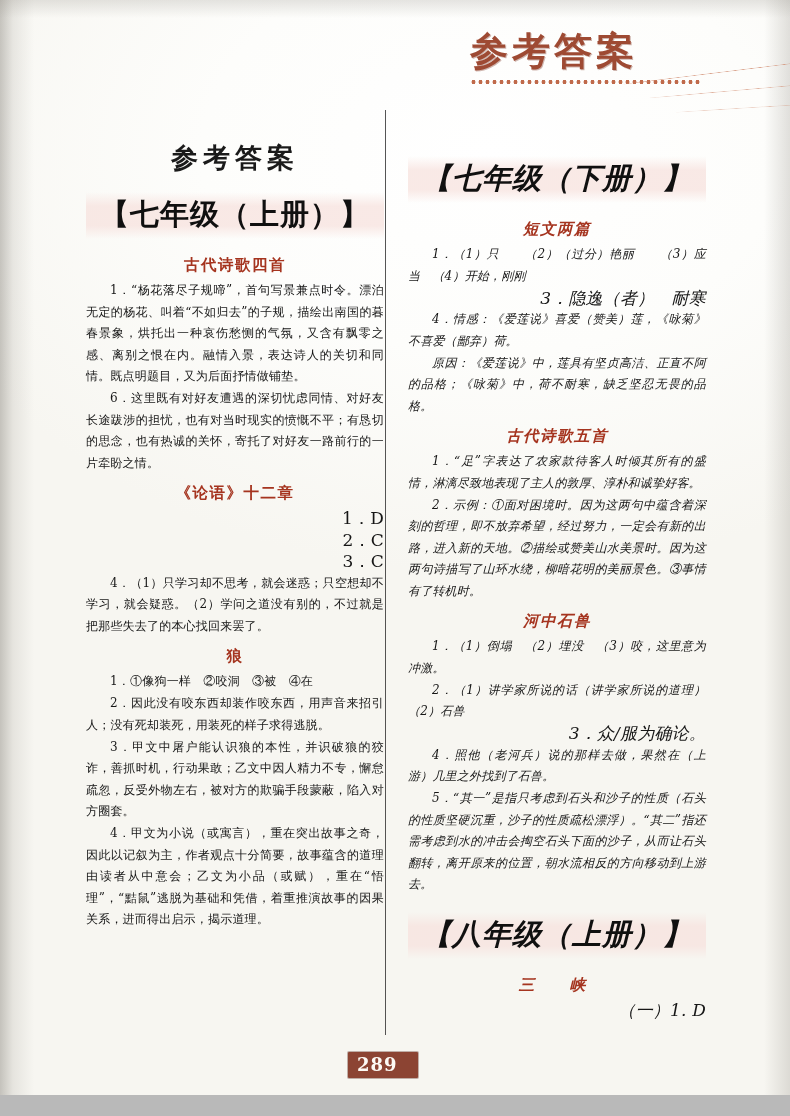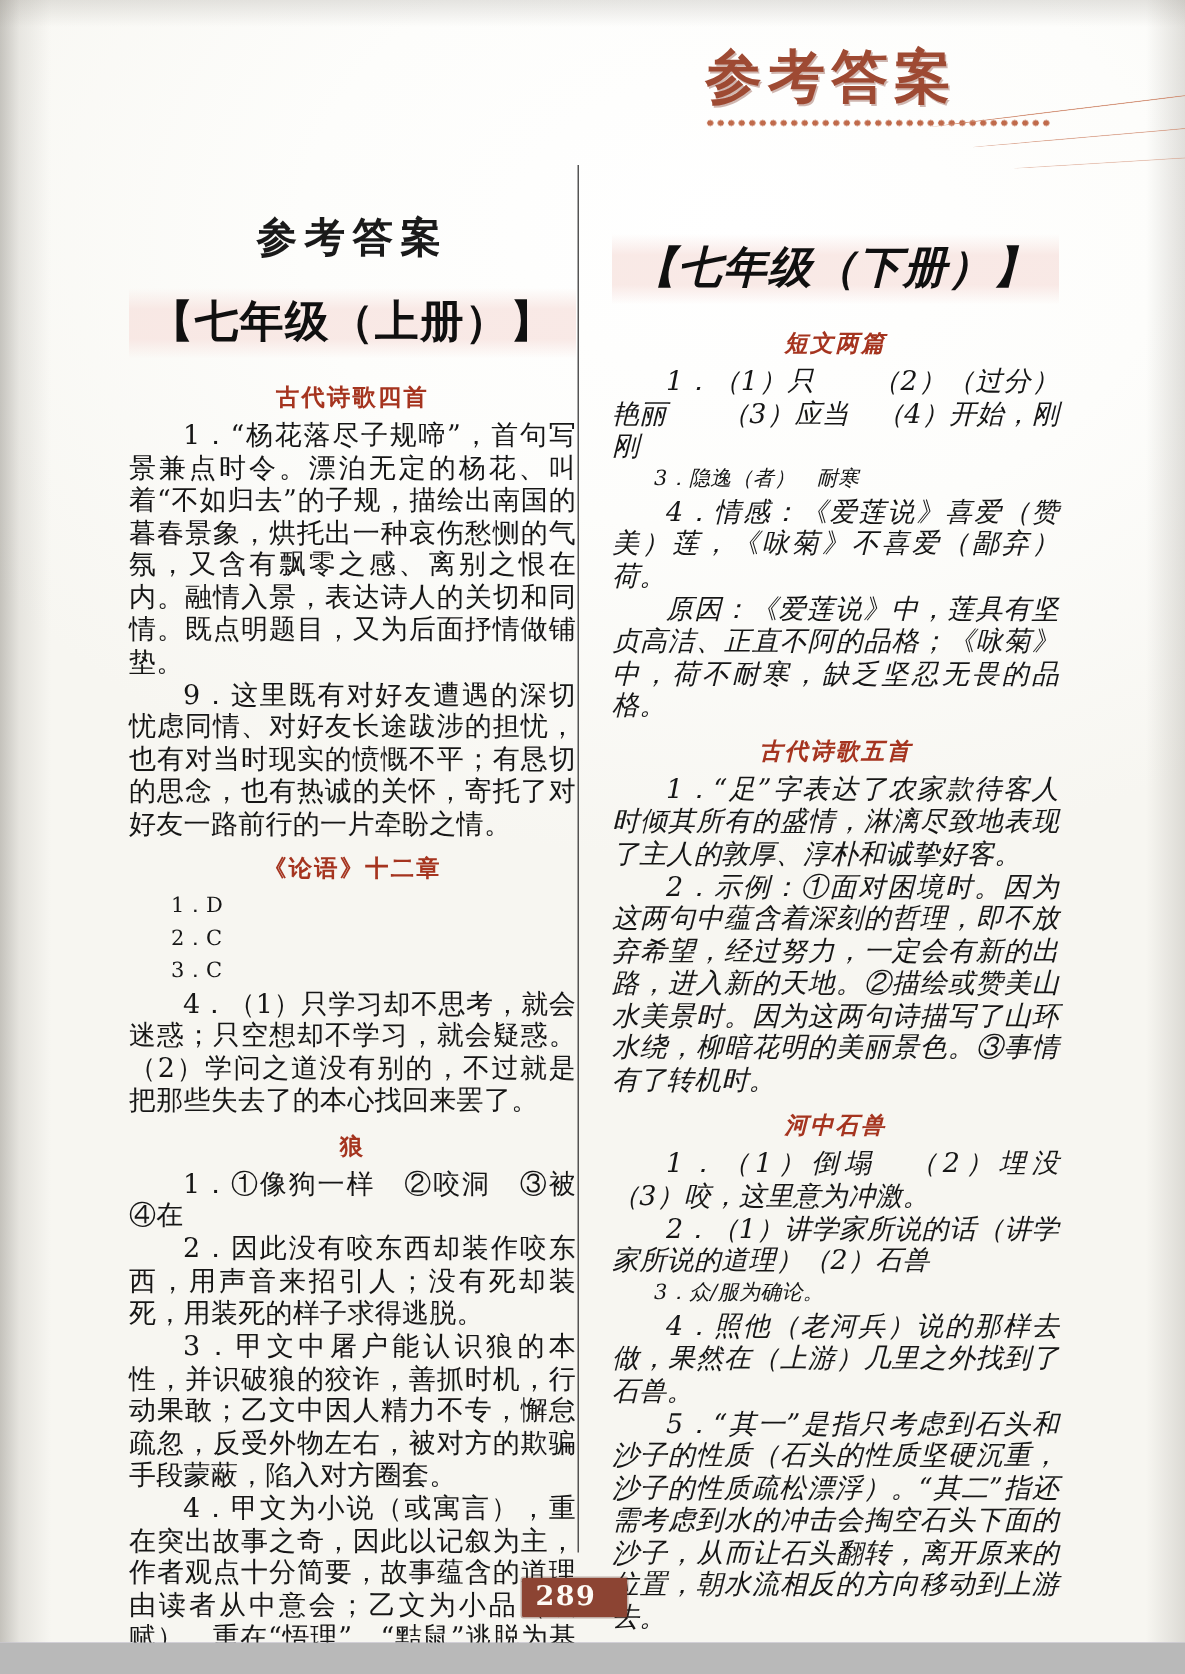--- a/index.html
+++ b/index.html
@@ -12,21 +12,21 @@
     height: 1116px;
     overflow: hidden;
     font-family: "DejaVu Serif", "Liberation Serif", serif;
   }
 
   
   #page {
     position: relative;
     width: 790px;
     height: 1116px;
-    background: #c4b5fd;
+    background: #eab308;
     overflow: hidden;
   }
   
   #paper {
     position: absolute;
     left: 0; top: 0;
     width: 790px; height: 1095px;
     background:
       radial-gradient(ellipse 600px 420px at 62% 14%, #ffffff 0%, #fdfdfb 48%, #f7f6f1 100%),
       linear-gradient(180deg, #fefefd 0%, #fbfaf6 55%, #f4f3ed 100%);
@@ -132,35 +132,36 @@
     text-align: center;
     font-size: 15.5px;
     font-weight: 700;
     letter-spacing: 1.5px;
     color: #a5341f;
     margin: 9px 0 4px 0;
   }
   .lesson-title.wide { letter-spacing: 10px; }
   p.body {
     margin: 0 0 0.5px 0;
-    font-size: 18px;
+    font-size: 12px;
     line-height: 21.5px;
     color: #161616;
     text-align: justify;
     text-justify: inter-ideograph;
     text-indent: 2em;
     letter-spacing: .2px;
   }
   p.item {
     margin: 0;
-    font-size: 14px;
+    font-size: 17px;
     line-height: 21.5px;
     color: #161616;
     text-indent: 2em;
     letter-spacing: .2px;
+    text-align: right;
   }
 
   
   #folio {
     position: absolute;
     left: 348px; top: 1052px;
     min-width: 52px;
     padding: 2px 9px 3px 9px;
     background: #8c4433;
     color: #fdfaf5;
@@ -203,21 +204,21 @@
     <div id="col-divider"></div>
 
     <div class="col" id="col-left">
 
       <h1 class="doc-title">参考答案</h1>
 
       <div class="grade-band">【七年级（上册）】</div>
 
       <div class="lesson-title">古代诗歌四首</div>
       <p class="body">1．“杨花落尽子规啼”，首句写景兼点时令。漂泊无定的杨花、叫着“不如归去”的子规，描绘出南国的暮春景象，烘托出一种哀伤愁恻的气氛，又含有飘零之感、离别之恨在内。融情入景，表达诗人的关切和同情。既点明题目，又为后面抒情做铺垫。</p>
-      <p class="body">9．这里既有对好友遭遇的深切忧虑同情、对好友长途跋涉的担忧，也有对当时现实的愤慨不平；有恳切的思念，也有热诚的关怀，寄托了对好友一路前行的一片牵盼之情。</p>
+      <p class="body">6．这里既有对好友遭遇的深切忧虑同情、对好友长途跋涉的担忧，也有对当时现实的愤慨不平；有恳切的思念，也有热诚的关怀，寄托了对好友一路前行的一片牵盼之情。</p>
 
       <div class="lesson-title">《论语》十二章</div>
       <p class="item">1．D</p>
       <p class="item">2．C</p>
       <p class="item">3．C</p>
       <p class="body">4．（1）只学习却不思考，就会迷惑；只空想却不学习，就会疑惑。（2）学问之道没有别的，不过就是把那些失去了的本心找回来罢了。</p>
 
       <div class="lesson-title">狼</div>
       <p class="body">1．①像狗一样　②咬洞　③被　④在</p>
       <p class="body">2．因此没有咬东西却装作咬东西，用声音来招引人；没有死却装死，用装死的样子求得逃脱。</p>

